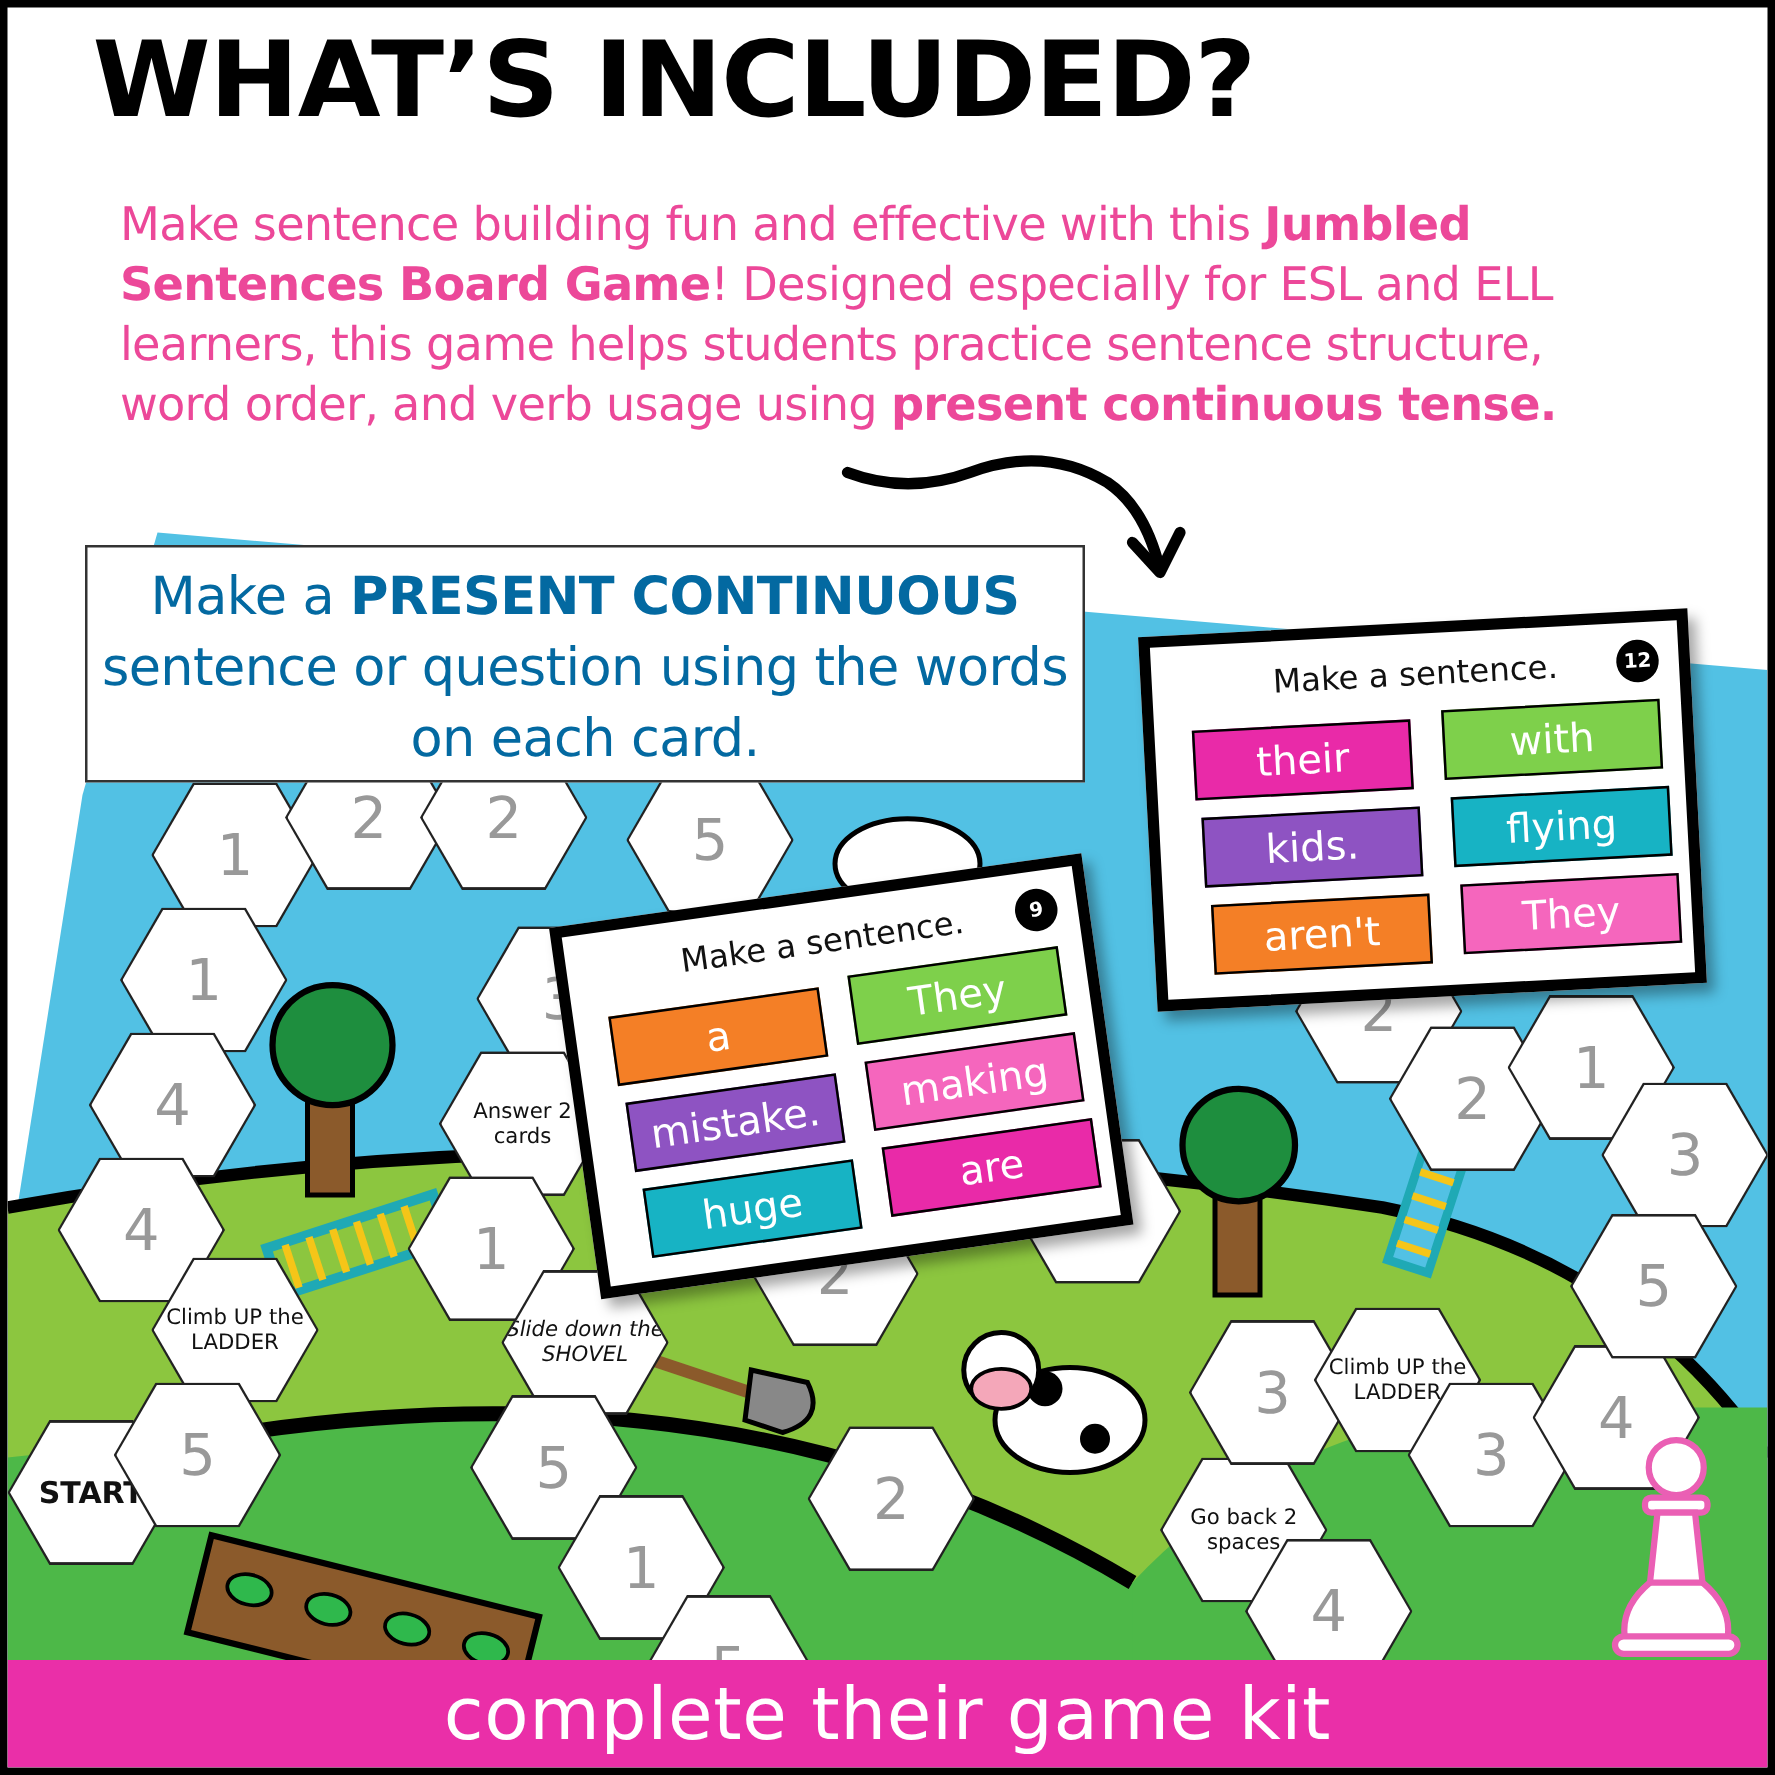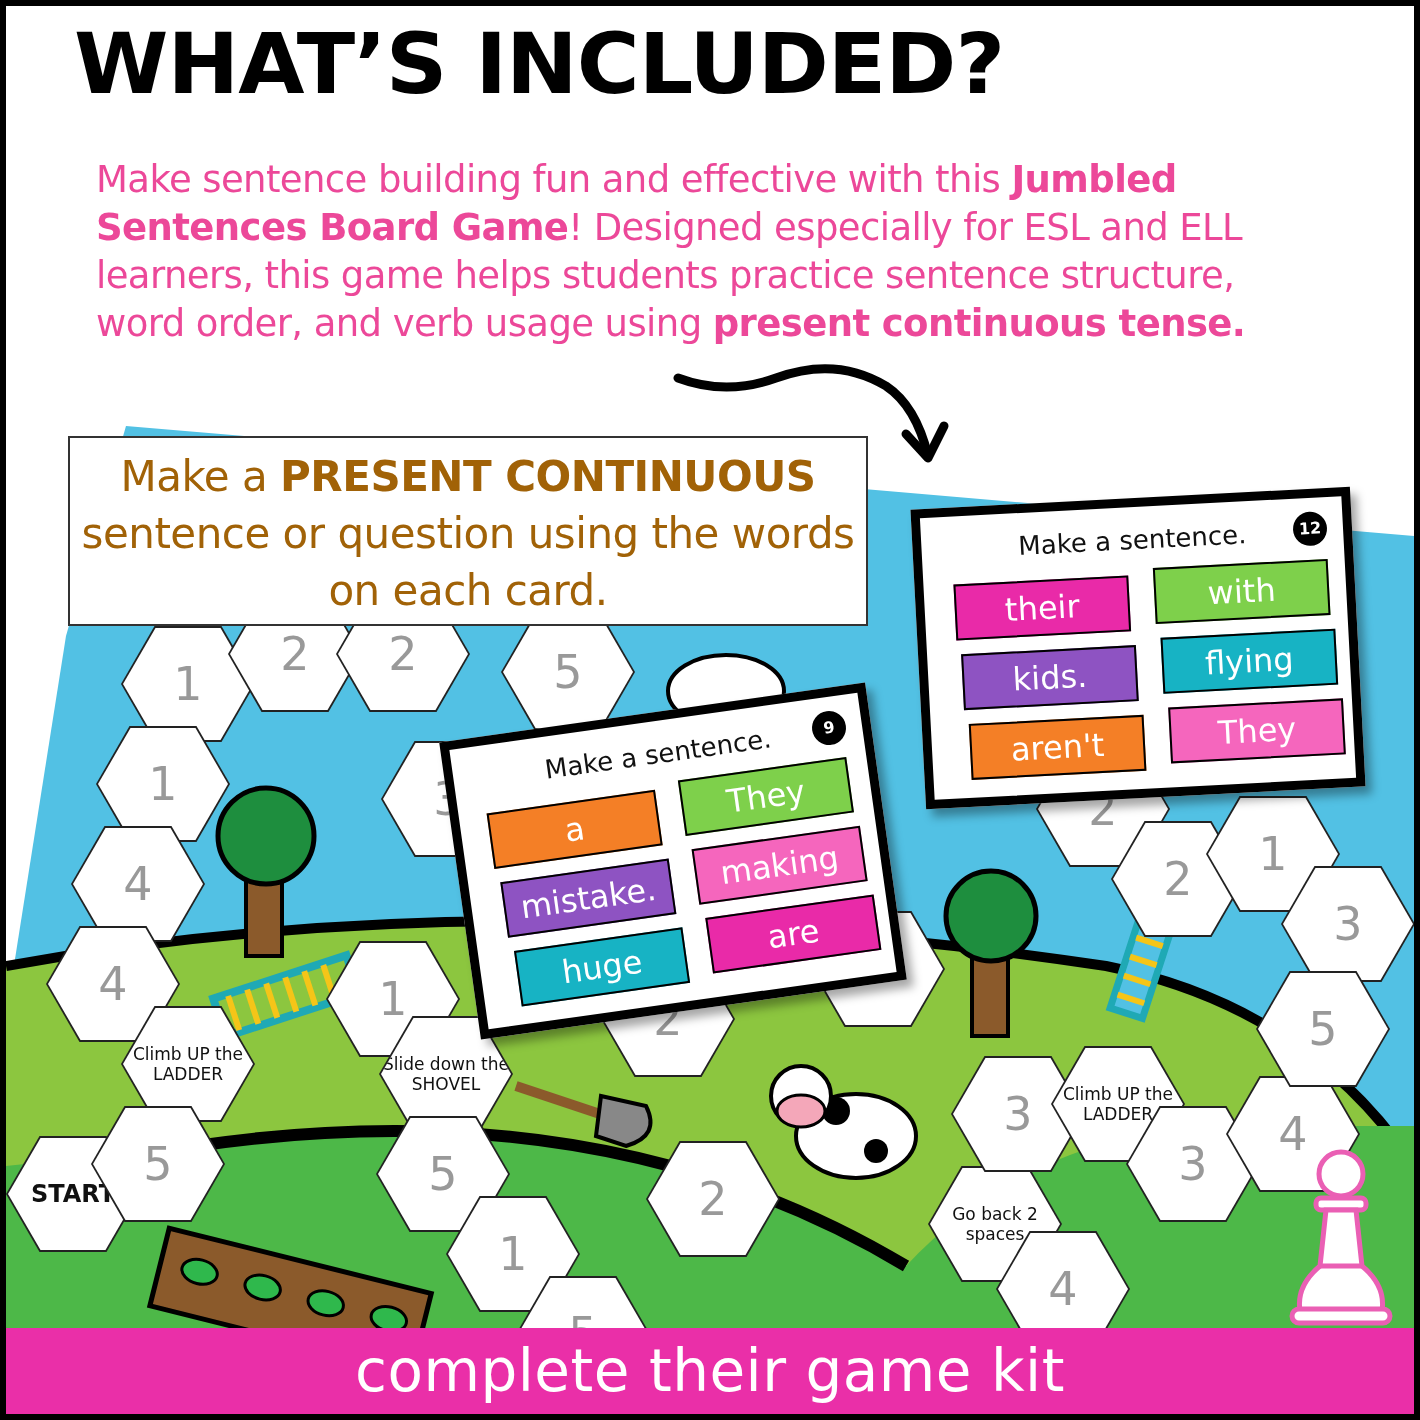--- a/index.html
+++ b/index.html
@@ -3,21 +3,21 @@
 <meta charset="utf-8">
 <style>
   html,body{margin:0;padding:0;}
   body{width:1420px;height:1420px;position:relative;overflow:hidden;background:#000;font-family:"DejaVu Sans",sans-serif;}
   .frame{position:absolute;left:6px;top:6px;width:1408px;height:1408px;background:#fff;overflow:hidden;}
   .title{position:absolute;left:68px;top:16px;font-family:"DejaVu Sans",sans-serif;font-weight:900;font-size:84px;letter-spacing:-1px;color:#000;transform:scaleX(1.02);transform-origin:left;line-height:1;}
   .intro{position:absolute;left:90px;top:150px;width:1230px;font-size:37px;line-height:48px;color:#ec4899;font-family:"DejaVu Sans",sans-serif;letter-spacing:-0.6px;}
   .intro b{font-weight:bold;}
   .arrow{position:absolute;left:660px;top:350px;}
   .board{position:absolute;left:0;top:400px;width:1408px;height:930px;}
-  .instruct{position:absolute;left:62px;top:430px;width:800px;height:190px;background:#fff;border:2px solid #333;text-align:center;font-size:42px;line-height:57px;padding-top:10px;box-sizing:border-box;color:#a16207;letter-spacing:-0.5px;}
+  .instruct{position:absolute;left:62px;top:430px;width:800px;height:190px;background:#fff;border:2px solid #333;text-align:center;font-size:42px;line-height:57px;padding-top:10px;box-sizing:border-box;color:#0369a1;letter-spacing:-0.5px;}
   .instruct b{font-weight:bold;}
   .card{position:absolute;background:#fff;border:9px solid #000;box-shadow:6px 8px 10px rgba(0,0,0,.35);box-sizing:border-box;}
   .card .ctitle{position:absolute;top:18px;width:100%;text-align:center;font-size:26px;color:#111;}
   .card .num{position:absolute;top:14px;right:16px;width:34px;height:34px;border-radius:50%;background:#000;color:#fff;font-size:16px;font-weight:bold;text-align:center;line-height:34px;}
   .tile{position:absolute;border:2px solid #000;color:#fff;font-size:32px;text-align:center;box-sizing:border-box;}
   .hex{position:absolute;width:130px;height:112px;background:#fff;clip-path:polygon(25% 0,75% 0,100% 50%,75% 100%,25% 100%,0 50%);display:flex;align-items:center;justify-content:center;color:#999;font-size:46px;}
   .hexwrap{position:absolute;width:134px;height:116px;background:#222;clip-path:polygon(25% 0,75% 0,100% 50%,75% 100%,25% 100%,0 50%);}
   .hexwrap .hex{left:2px;top:2px;}
   .hex.txt{color:#111;font-size:17px;line-height:20px;text-align:center;}
   .banner{position:absolute;left:0;top:1322px;width:1408px;height:86px;background:#ea2fa8;color:#fff;text-align:center;font-size:58px;line-height:86px;letter-spacing:0.5px;}
@@ -114,27 +114,30 @@
     </div>
   <div class="hexwrap" style="left:65px;top:820px;">
       <div class="hex">4</div>
     </div>
   <div class="hexwrap" style="left:40px;top:920px;">
       <div class="hex">4</div>
     </div>
   <div class="hexwrap" style="left:375px;top:735px;">
       <div class="hex">3</div>
     </div>
+  <div class="hexwrap" style="left:345px;top:835px;">
+      <div class="hex txt">Answer 2 cards</div>
+    </div>
   <div class="hexwrap" style="left:320px;top:935px;">
       <div class="hex">1</div>
     </div>
   <div class="hexwrap" style="left:115px;top:1000px;">
       <div class="hex txt">Climb UP the LADDER</div>
     </div>
-  <div class="hexwrap" style="left:373px;top:1010px;">
+  <div class="hexwrap" style="left:395px;top:1010px;font-style:italic;">
       <div class="hex txt">Slide down the SHOVEL</div>
     </div>
   <div class="hexwrap" style="left:0px;top:1130px;">
       <div class="hex txt" style="font-weight:bold;font-size:24px;">START</div>
     </div>
   <div class="hexwrap" style="left:85px;top:1100px;">
       <div class="hex">5</div>
     </div>
   <div class="hexwrap" style="left:370px;top:1110px;">
       <div class="hex">5</div>

